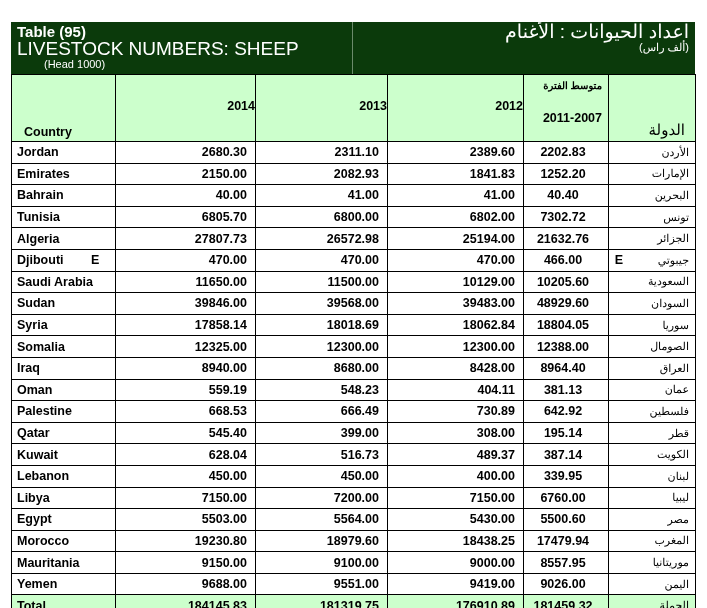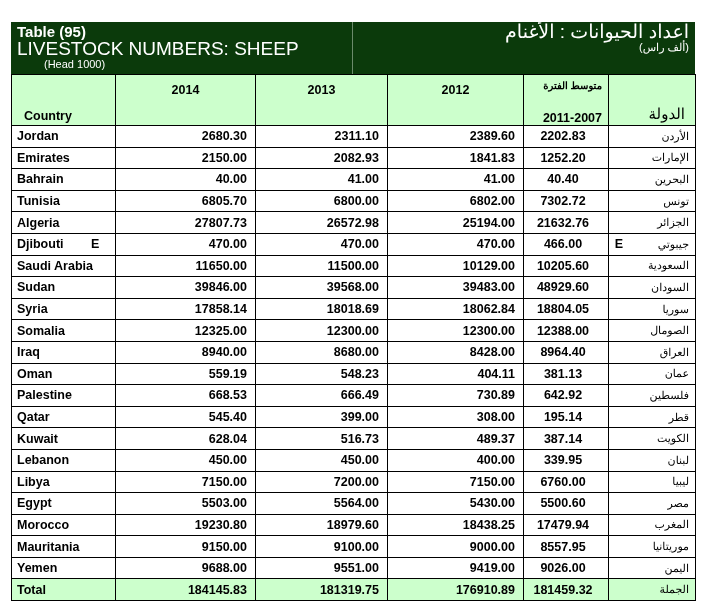--- a/index.html
+++ b/index.html
@@ -8,21 +8,21 @@
   .title-band { position:relative; height:52px; background:#0b3a0b; color:#ffffff; }
   .title-left { position:absolute; left:6px; top:1px; width:330px; }
   .title-right { position:absolute; right:6px; top:1px; width:330px; text-align:right; direction:rtl; }
   .t1 { font-size:15px; font-weight:bold; line-height:17px; }
   .t2 { font-size:19px; font-weight:normal; line-height:17px; }
   .t3 { font-size:11px; line-height:14px;margin-left:27px; }
   .title-divider { position:absolute; left:341px; top:0; width:1px; height:52px; background:#6b8a6b; }
   table { border-collapse:collapse; width:684px; table-layout:fixed; }
   td, th { border:1px solid #000; padding:0; font-size:12.5px; font-weight:bold; height:20.6px; }
   thead th { background:#ccffcc; height:42px; vertical-align:top; }
-  .hdr-year { text-align:center; padding-top:8px; }
+  .hdr-year { text-align:right; padding-top:24px; }
   .hdr-country { text-align:left; vertical-align:bottom; padding-left:12px; padding-bottom:2px; }
   .hdr-avg { text-align:right; padding-right:6px; }
   .hdr-avg .ar { font-size:10px; font-weight:bold; display:block; margin-top:5px; direction:rtl; }
   .hdr-avg .yr { display:block; margin-top:20px; }
   .hdr-ar { text-align:right; vertical-align:bottom; padding-right:10px; padding-bottom:2px; font-size:15px; font-weight:normal; direction:rtl; }
   .c-country { text-align:left; padding-left:5px; position:relative; }
   .c-num { text-align:right; padding-right:8px; }
   .c-num-avg { text-align:center; padding-right:6px; position:relative; }
   .c-ar { text-align:right; padding-right:6px; font-size:11px; font-weight:normal; direction:rtl; position:relative; }
   .flag-e { position:absolute; font-weight:bold; font-size:12.5px; }

